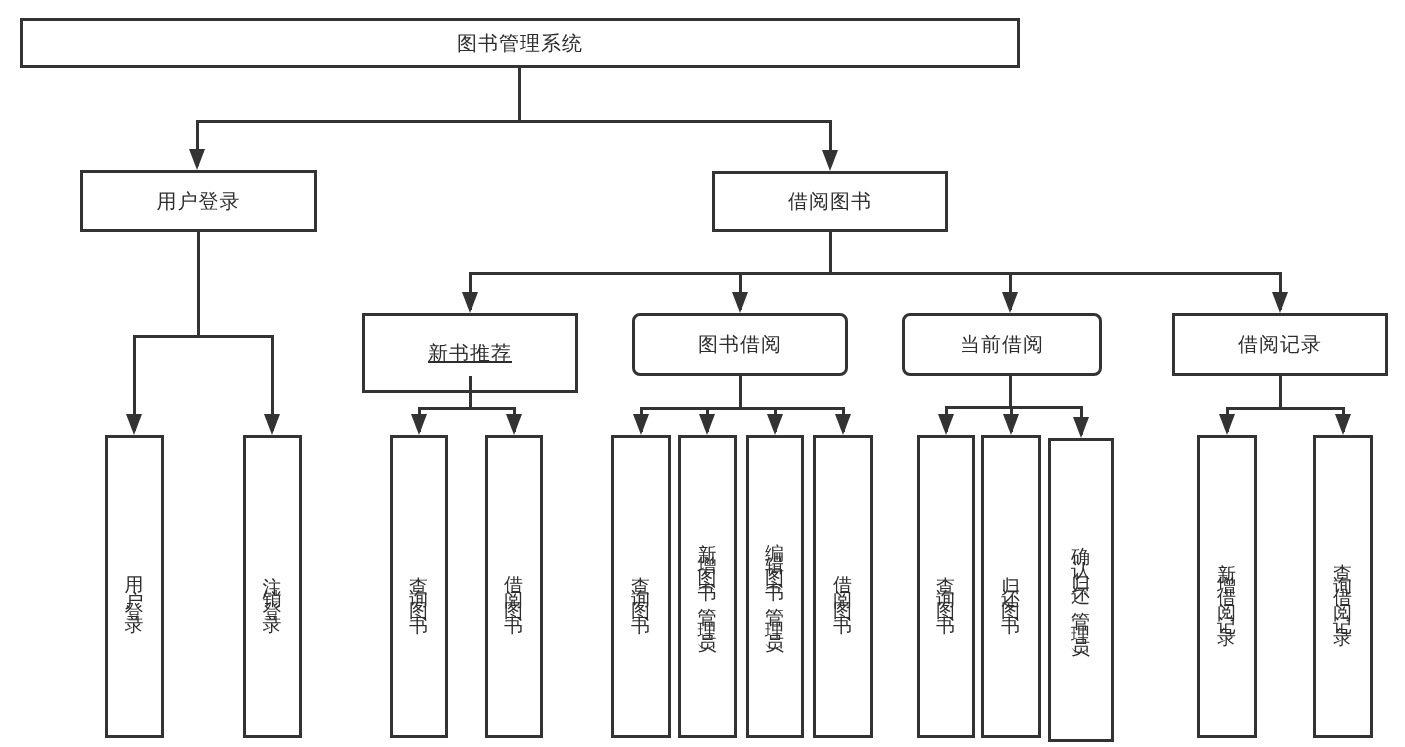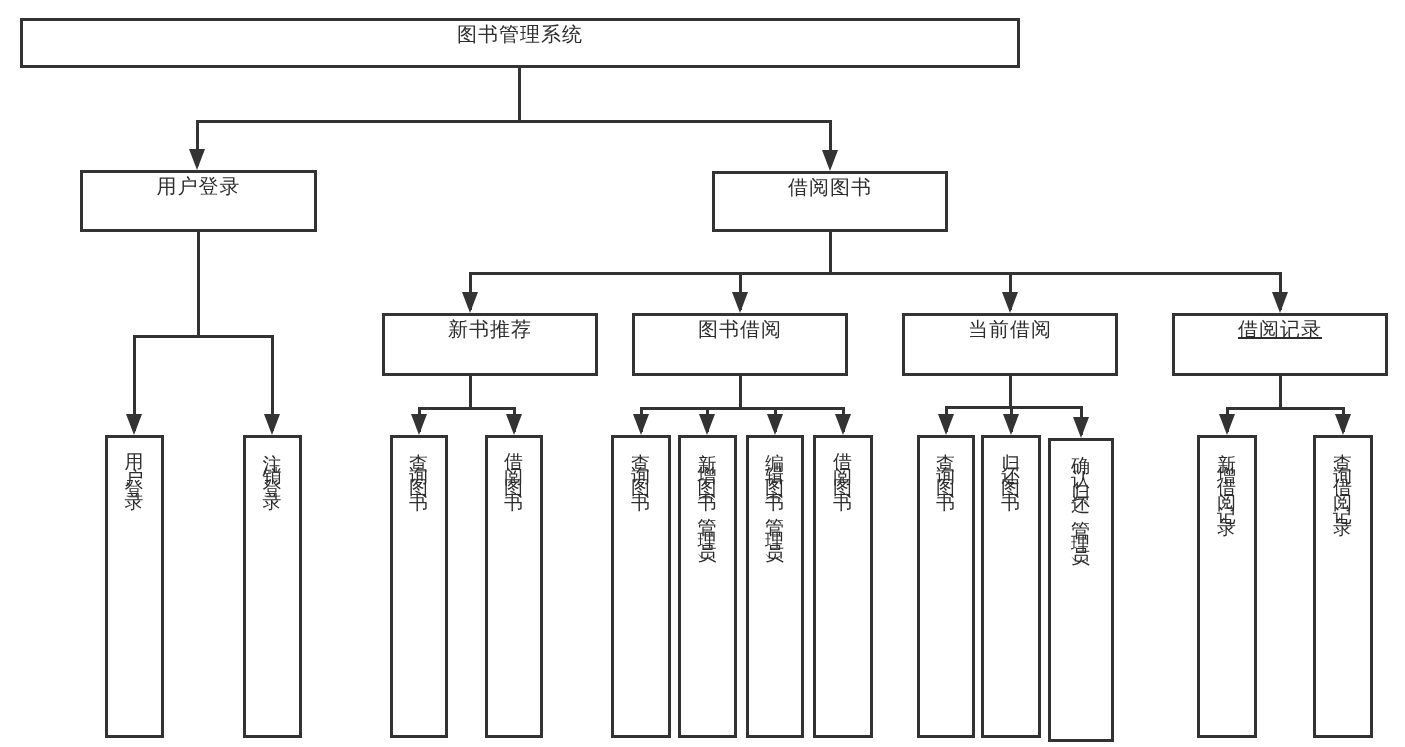--- a/index.html
+++ b/index.html
@@ -19,20 +19,21 @@
     height: 747px;
     background: var(--bg);
     overflow: hidden;
   }
   .box {
     position: absolute;
     box-sizing: border-box;
     border: 3px solid var(--line);
     background: var(--bg);
     display: flex;
+    align-items: center;
     justify-content: center;
     color: var(--text);
     font-size: 20px;
     letter-spacing: 1px;
   }
   .leaf .vlabel {
     writing-mode: vertical-rl;
     text-orientation: mixed;
     font-size: 19px;
     letter-spacing: 13px;
@@ -95,30 +96,30 @@
   <div class="hline" style="left:469px;  top:272px; width:812px;"></div>
   <div class="vline" style="left:469px;  top:272px; height:38px;"></div>
   <div class="arrow" style="left:462px;  top:292px;"></div>
   <div class="vline" style="left:739px;  top:272px; height:38px;"></div>
   <div class="arrow" style="left:732px;  top:292px;"></div>
   <div class="vline" style="left:1009px; top:272px; height:38px;"></div>
   <div class="arrow" style="left:1002px; top:292px;"></div>
   <div class="vline" style="left:1279px; top:272px; height:38px;"></div>
   <div class="arrow" style="left:1272px; top:292px;"></div>
 
-  <div class="box" style="left:382px; top:313px; width:216px; height:63px;">
+  <div class="box" style="left:362px; top:313px; width:216px; height:80px;text-decoration:underline;">
     <span>新书推荐</span>
   </div>
-  <div class="box" style="left:632px; top:313px; width:216px; height:63px;">
+  <div class="box" style="left:632px; top:313px; width:216px; height:63px;border-radius:8px;">
     <span>图书借阅</span>
   </div>
-  <div class="box" style="left:902px; top:313px; width:216px; height:63px;">
+  <div class="box" style="left:902px; top:313px; width:200px; height:63px;border-radius:8px;">
     <span>当前借阅</span>
   </div>
-  <div class="box" style="left:1172px; top:313px; width:216px; height:63px;text-decoration:underline;">
+  <div class="box" style="left:1172px; top:313px; width:216px; height:63px;">
     <span>借阅记录</span>
   </div>
 
   <div class="vline" style="left:469px; top:376px; height:31px;"></div>
   <div class="hline" style="left:418px; top:407px; width:97px;"></div>
   <div class="vline" style="left:418px; top:407px; height:25px;"></div>
   <div class="arrow" style="left:411px; top:414px;"></div>
   <div class="vline" style="left:513px; top:407px; height:25px;"></div>
   <div class="arrow" style="left:506px; top:414px;"></div>
 

